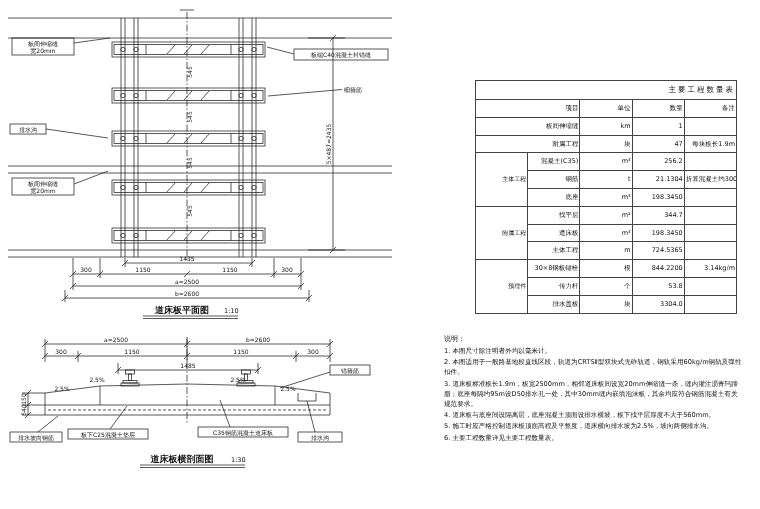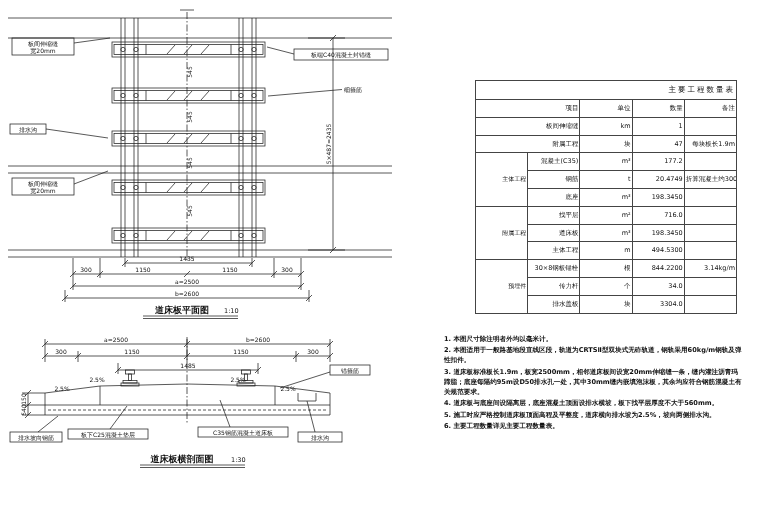--- a/index.html
+++ b/index.html
@@ -21,21 +21,21 @@
   .qty-table td { border:1px solid #444; padding:5px 1px; text-align:right;
                   font-size:6.5px; height:11px; line-height:1.05; overflow:hidden;
                   white-space:nowrap; }
   .qty-table .tbl-title td { font-size:7.5px; letter-spacing:2px; height:13px; }
   .qty-table td.grp { white-space:normal; font-size:6px; width:20px; }
   .col-item{width:76px}.col-unit{width:24px}.col-qty{width:52px}.col-note{width:90px}
 
   .notes { position:absolute; left:444px; top:334px; width:300px; font-size:6.6px;
            line-height:1.55; }
   .notes-heading { font-size:7px; margin-bottom:1px; }
-  .note-item { margin-bottom:1px;font-weight:bold; }
+  .note-item { margin-bottom:1px; }
 </style>
 </head>
 <body>
 
 <div class="sheet">
 
   <svg width="400" height="330" viewBox="0 0 400 330" style="left:0;top:0">
 
     <g>
       <line x1="8" y1="18" x2="392" y2="18"></line>
@@ -297,77 +297,78 @@
     <tr>
       <td colspan="2">附属工程</td>
       <td>块</td>
       <td>47</td>
       <td>每块板长1.9m</td>
     </tr>
     <tr>
       <td rowspan="3" class="grp">主体工程</td>
       <td>混凝土(C35)</td>
       <td>m³</td>
-      <td>177.2</td>
+      <td>256.2</td>
       <td></td>
     </tr>
     <tr>
       <td>钢筋</td>
       <td>t</td>
-      <td>20.4749</td>
+      <td>21.1304</td>
       <td>折算混凝土约300m³/H</td>
     </tr>
     <tr>
       <td>底座</td>
       <td>m³</td>
       <td>198.3450</td>
       <td></td>
     </tr>
     <tr>
       <td rowspan="3" class="grp">附属工程</td>
       <td>找平层</td>
       <td>m²</td>
-      <td>716.0</td>
+      <td>344.7</td>
       <td></td>
     </tr>
     <tr>
       <td>道床板</td>
       <td>m³</td>
       <td>198.3450</td>
       <td></td>
     </tr>
     <tr>
       <td>主体工程</td>
       <td>m</td>
-      <td>494.5300</td>
+      <td>724.5365</td>
       <td></td>
     </tr>
     <tr>
       <td rowspan="3" class="grp">预埋件</td>
       <td>30×8钢板锚栓</td>
       <td>根</td>
       <td>844.2200</td>
       <td>3.14kg/m</td>
     </tr>
     <tr>
       <td>传力杆</td>
       <td>个</td>
-      <td>34.0</td>
+      <td>53.8</td>
       <td></td>
     </tr>
     <tr>
       <td>排水盖板</td>
       <td>块</td>
       <td>3304.0</td>
       <td></td>
     </tr>
   </tbody>
     </table>
 
   <div class="notes">
+    <div class="notes-heading">说明：</div>
     <div class="note-item">1. 本图尺寸除注明者外均以毫米计。</div>
     <div class="note-item">2. 本图适用于一般路基地段直线区段，轨道为CRTSⅡ型双块式无砟轨道，钢轨采用60kg/m钢轨及弹性扣件。</div>
     <div class="note-item">3. 道床板标准板长1.9m，板宽2500mm，相邻道床板间设宽20mm伸缩缝一条，缝内灌注沥青玛蹄脂；底座每隔约95m设D50排水孔一处，其中30mm缝内嵌填泡沫板，其余均应符合钢筋混凝土有关规范要求。</div>
     <div class="note-item">4. 道床板与底座间设隔离层，底座混凝土顶面设排水横坡，板下找平层厚度不大于560mm。</div>
     <div class="note-item">5. 施工时应严格控制道床板顶面高程及平整度，道床横向排水坡为2.5%，坡向两侧排水沟。</div>
     <div class="note-item">6. 主要工程数量详见主要工程数量表。</div>
   </div>
 
 </div>
 

